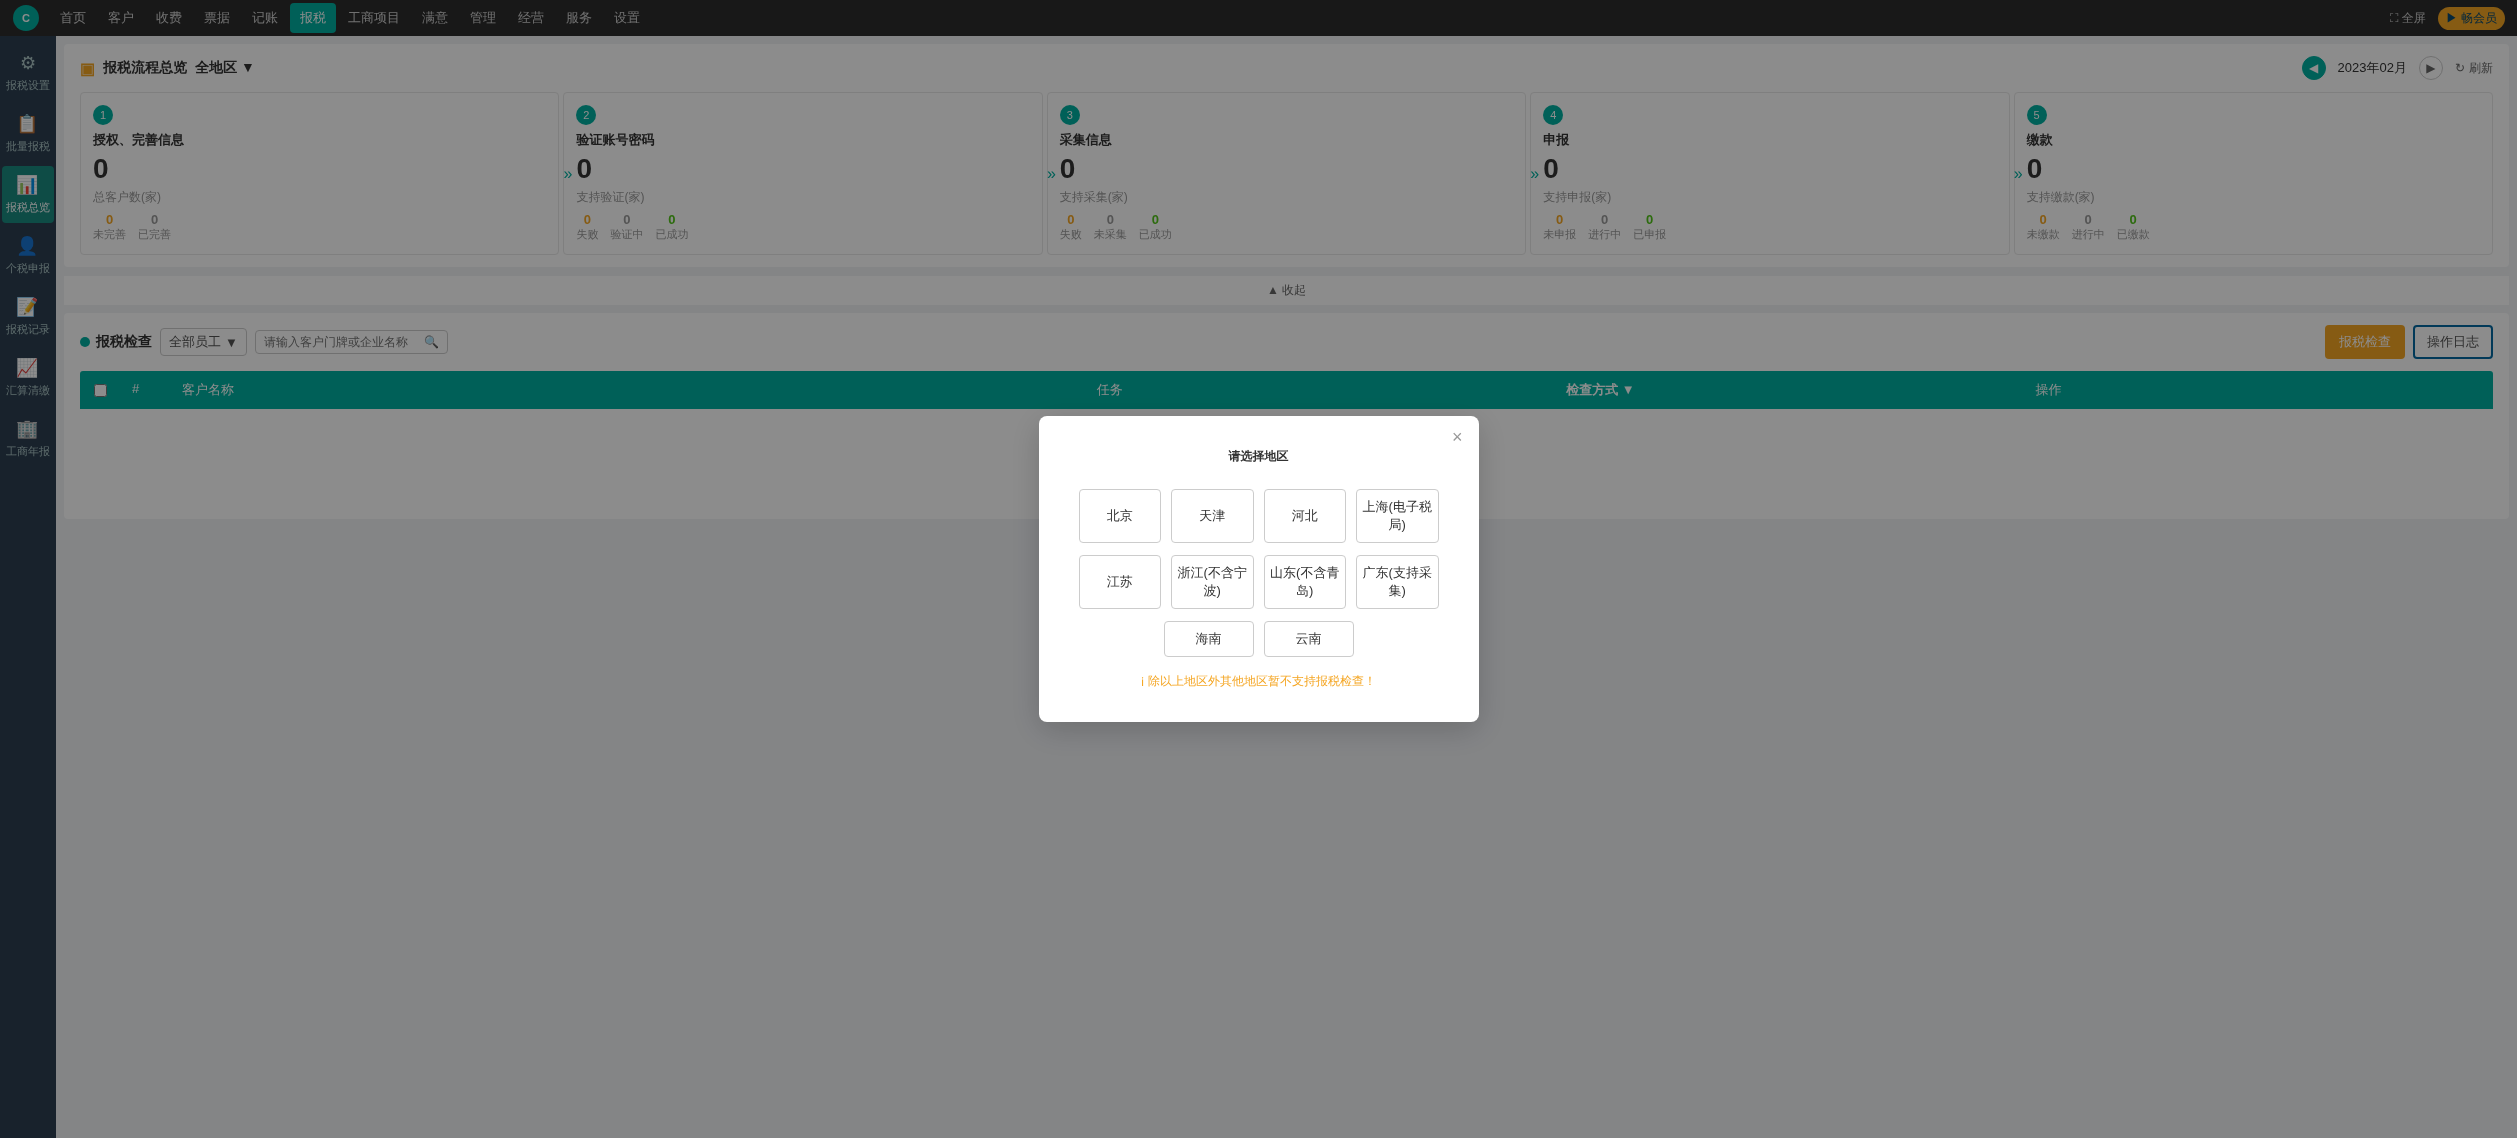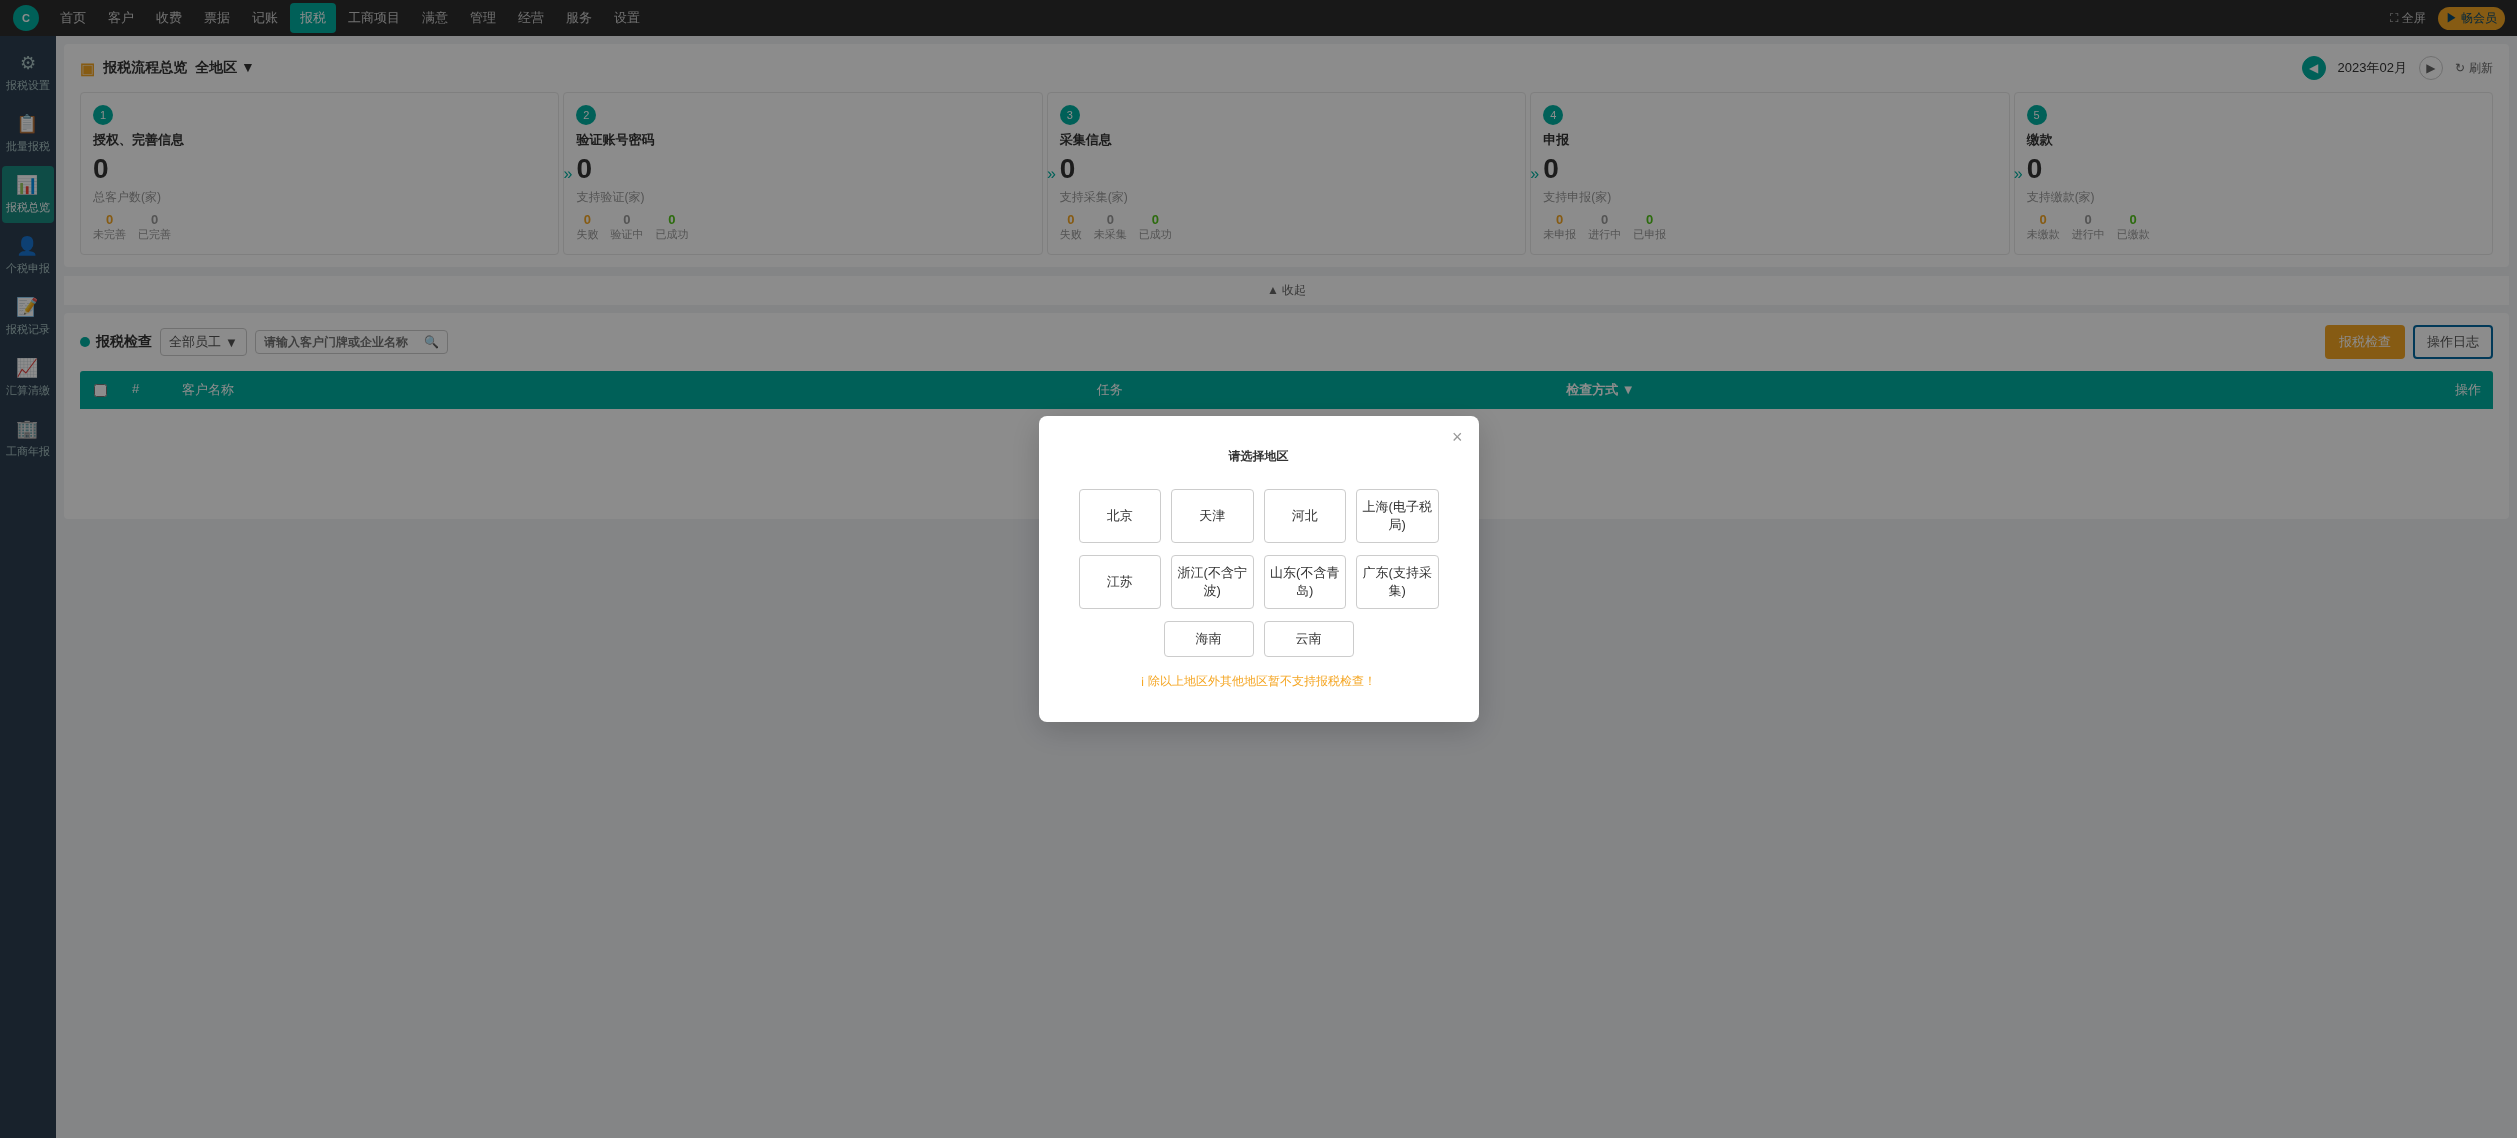--- a/index.html
+++ b/index.html
@@ -212,37 +212,36 @@
       border-radius: 4px;
       padding: 4px 8px;
       background: #fff;
     }
     .search-box input {
       border: none;
       outline: none;
       font-size: 12px;
       color: #4c1d95;
       width: 160px;
-      font-weight: bold;
     }
 
     
     .table-header {
       display: flex;
       background: #00b0a0;
       color: #fff;
       border-radius: 3px 3px 0 0;
     }
     .th { padding: 10px 12px; font-size: 13px; }
     .th-check { width: 40px; display: flex; align-items: center; justify-content: center; }
     .th-num { width: 50px; }
     .th-name { flex: 2; }
     .th-status { flex: 1; }
     .th-method { flex: 1; display: flex; align-items: center; gap: 4px; font-weight: bold; }
-    .th-ops { flex: 1; text-align: right; font-family: Liberation Mono, monospace; }
+    .th-ops { flex: 1; text-align: left; font-family: Liberation Mono, monospace; }
 
     
     .empty-state {
       padding: 40px;
       text-align: center;
       color: #999;
       font-size: 13px;
     }
 
     

